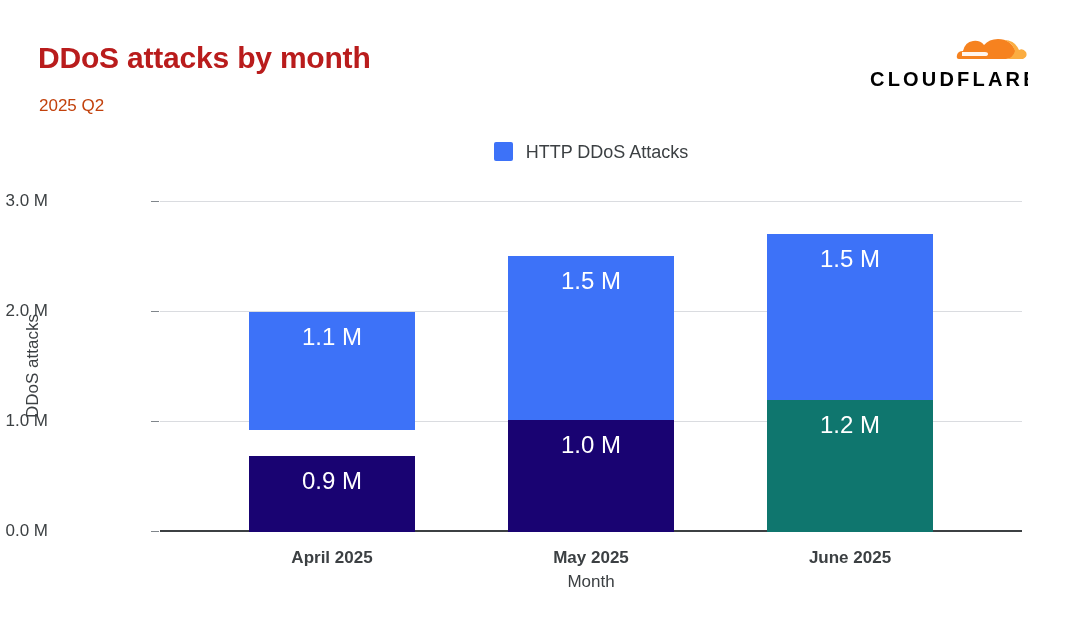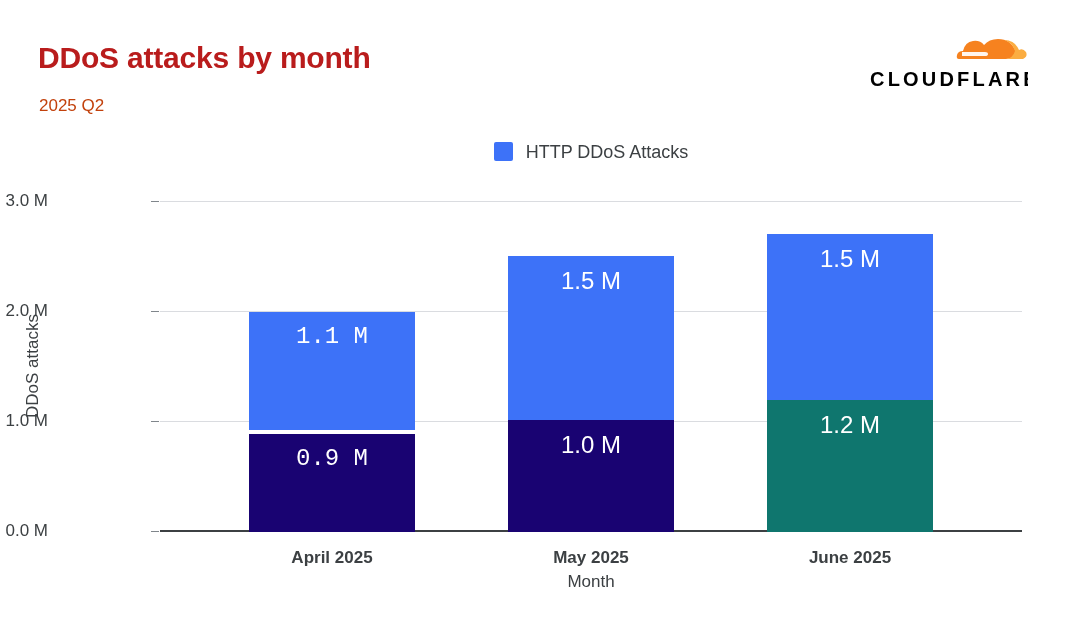--- a/index.html
+++ b/index.html
@@ -199,25 +199,25 @@
 <div id="plot">
   <div class="gridline" style="top:0px"></div>
   <div class="tick-mark" style="top:0px"></div>
   <div class="gridline" style="top:110px"></div>
   <div class="tick-mark" style="top:110px"></div>
   <div class="gridline" style="top:220px"></div>
   <div class="tick-mark" style="top:220px"></div>
   <div class="axis-line" style="top:329px"></div>
   <div class="tick-mark" style="top:330px"></div>
 
-  <div class="bar-group" style="left:89px; width:166px; height:220px;font-family:Liberation Mono, monospace;">
+  <div class="bar-group" style="left:89px; width:166px; height:220px;">
     <div class="bar-seg" style="bottom:102px; height:118px; background:#3D72F8;">
       <span class="bar-value">1.1 M</span>
     </div>
-    <div class="bar-seg" style="bottom:0px; height:98px; background:#190372;">
+    <div class="bar-seg" style="bottom:0px; height:76px; background:#190372;">
       <span class="bar-value">0.9 M</span>
     </div>
   </div>
 
   <div class="bar-group" style="left:348px; width:166px; height:276px;">
     <div class="bar-seg" style="bottom:112px; height:164px; background:#3D72F8;">
       <span class="bar-value">1.5 M</span>
     </div>
     <div class="bar-seg" style="bottom:0px; height:112px; background:#190372;">
       <span class="bar-value">1.0 M</span>

